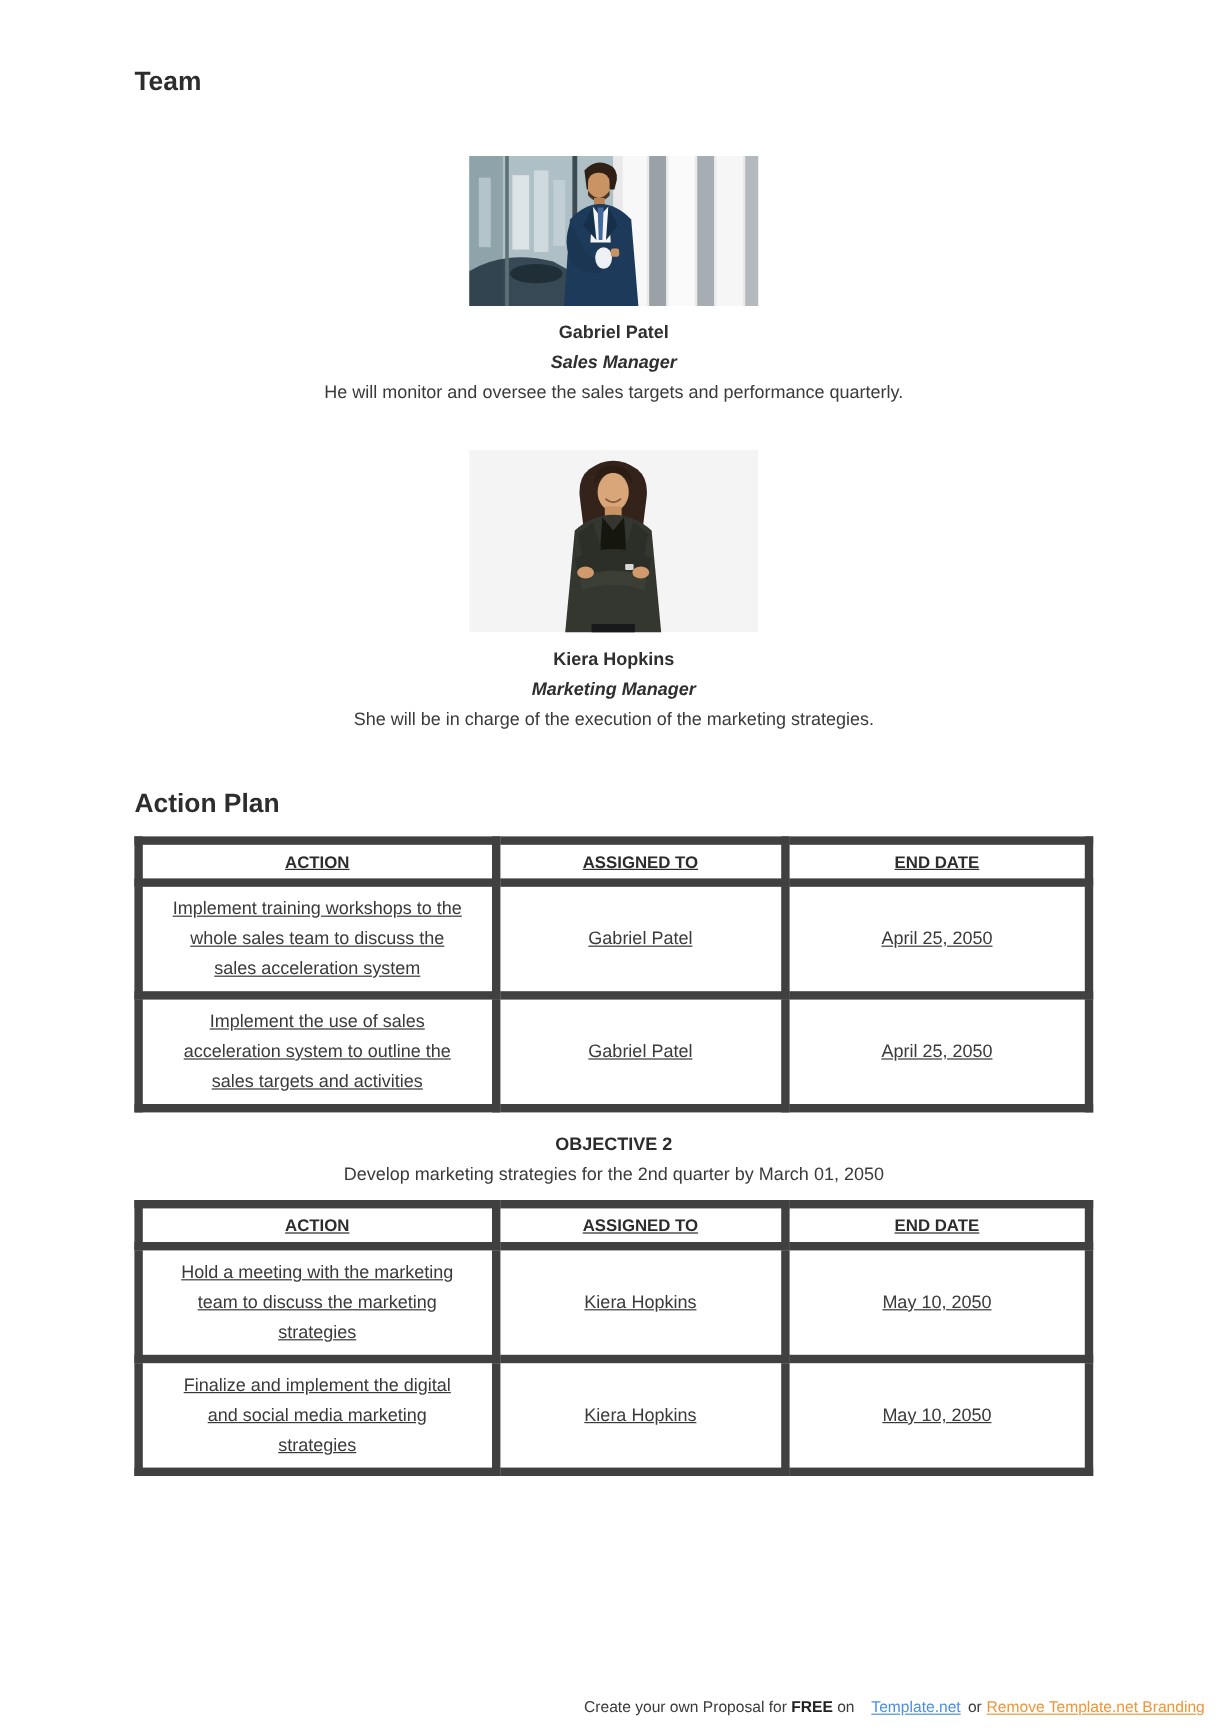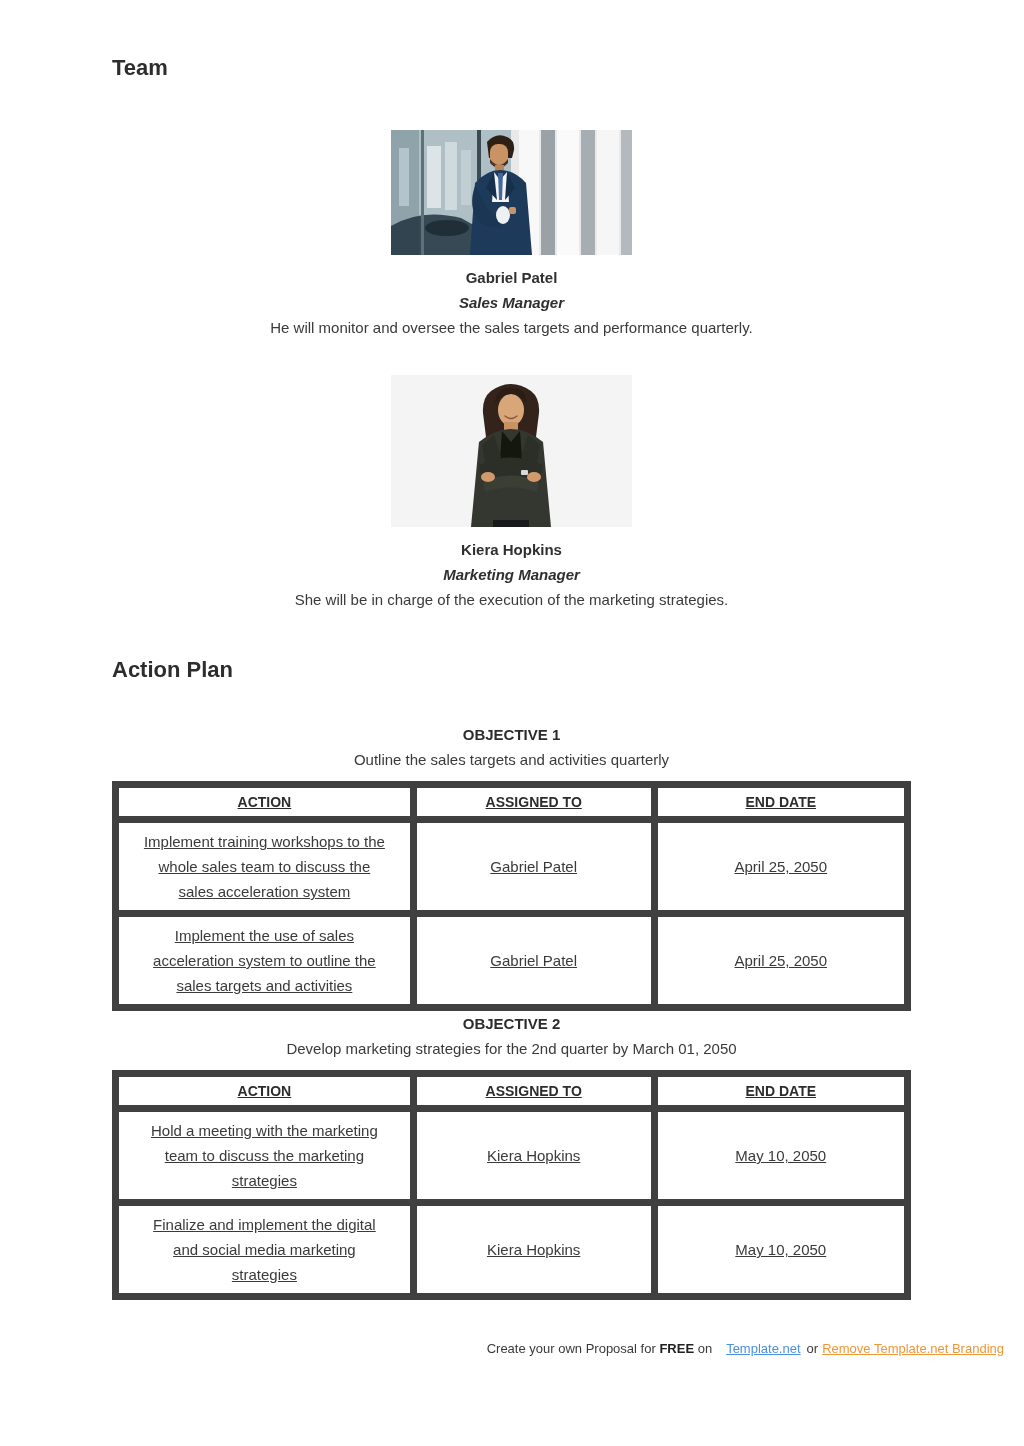--- a/index.html
+++ b/index.html
@@ -29,21 +29,21 @@
   }
   .member-photo.p1 { margin-top: 44px; }
   .member-photo.p2 { margin-top: 35px; }
   .member-text { margin-top: 10px; font-size: 15px; line-height: 25px; }
   .member-name { font-weight: 700; color: #2f2f2f; }
   .member-role { font-weight: 700; font-style: italic; color: #2f2f2f; }
   .member-desc { color: #3a3a3a; text-align: center; }
   .action-plan-title { margin-top: 40px; }
   .objective { text-align: center; font-size: 15px; line-height: 25px; }
   .objective.first { margin-top: 34px; }
-  .objective.second { }
+  .objective.second { margin-top: 14px; }
   .objective-heading { font-weight: 700; color: #2c2c2c; }
   .objective-subtitle { color: #3a3a3a; }
   .plan-table {
     width: 799px;
     border-collapse: collapse;
     table-layout: fixed;
     margin-top: 9px;
     font-size: 15px;
     line-height: 25px;
   }
@@ -63,21 +63,21 @@
   }
   .plan-table td {
     color: #3a3a3a;
     padding: 6px 24px;
   }
   .col-action  { width: 37.6%; }
   .col-assigned{ width: 30.4%; }
   .col-end     { width: 32.0%; }
   .footer {
     position: absolute;
-    top: 1340px;
+    top: 1414px;
     right: 20px;
     font-size: 13px;
     line-height: 18px;
     color: #3a3a3a;
     white-space: nowrap;
   }
   .footer b { color: #222; }
   .footer a { text-decoration: underline; cursor: pointer; }
   .footer .link-blue   { color: #4a90e2; margin-left: 14px; }
   .footer .sep         { margin: 0 4px 0 6px; color: #3a3a3a; }
@@ -155,24 +155,20 @@
     </div>
     <div class="member-text">
       <div class="member-name">Kiera Hopkins</div>
       <div class="member-role">Marketing Manager</div>
       <div class="member-desc">She will be in charge of the execution of the marketing strategies.</div>
     </div>
   </div>
 
   <div class="h1 action-plan-title">Action Plan</div>
 
-  <div class="objective first">
-    <div class="objective-heading">OBJECTIVE 1</div>
-    <div class="objective-subtitle">Outline the sales targets and activities quarterly</div>
-  </div>
 
   <table class="plan-table">
     <thead>
       <tr>
         <th class="col-action">ACTION</th>
         <th class="col-assigned">ASSIGNED TO</th>
         <th class="col-end">END DATE</th>
       </tr>
     </thead>
     <tbody>

